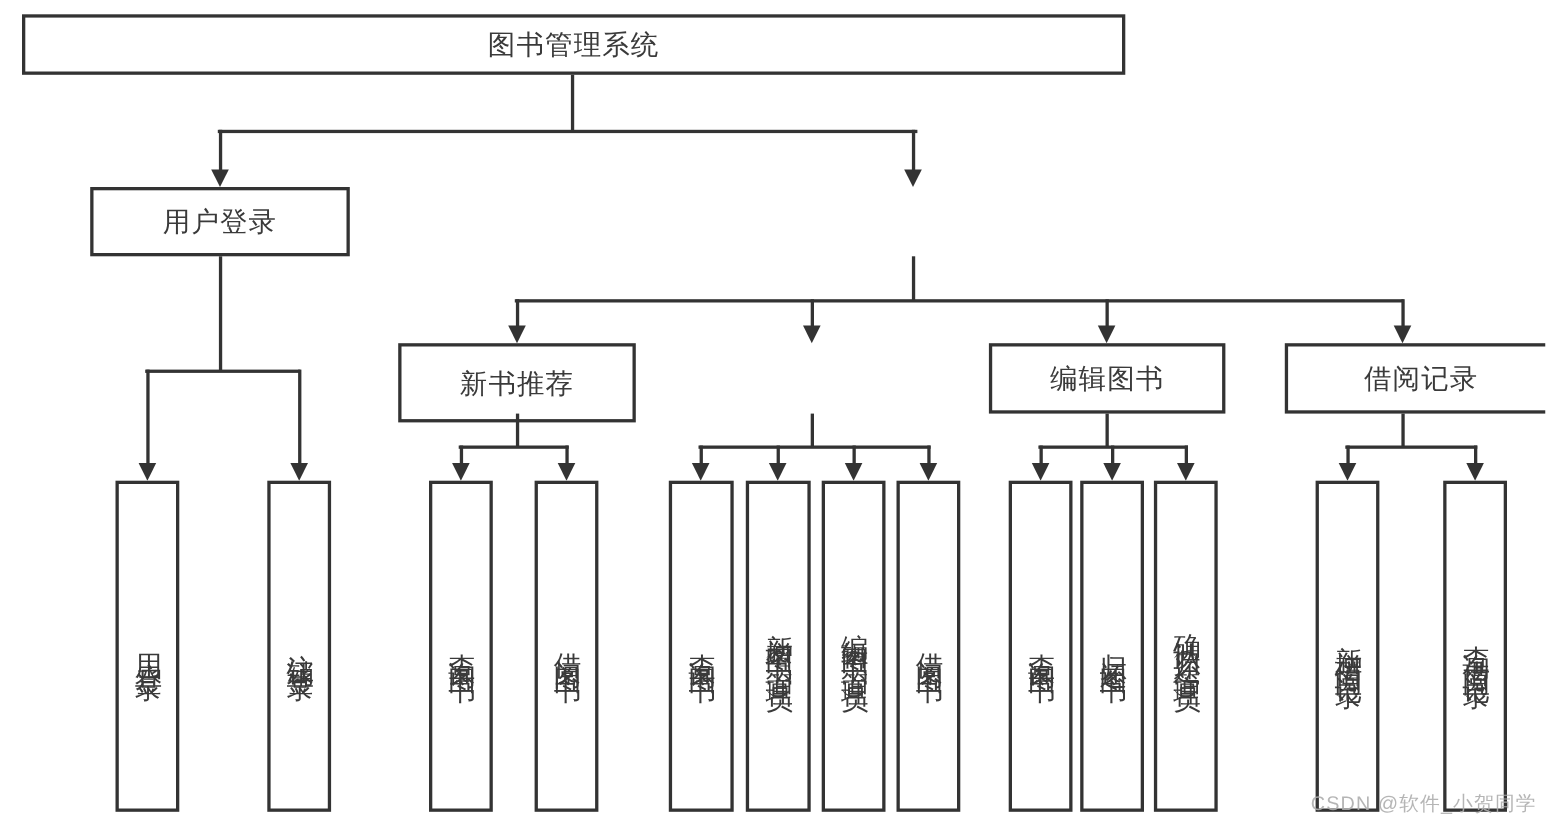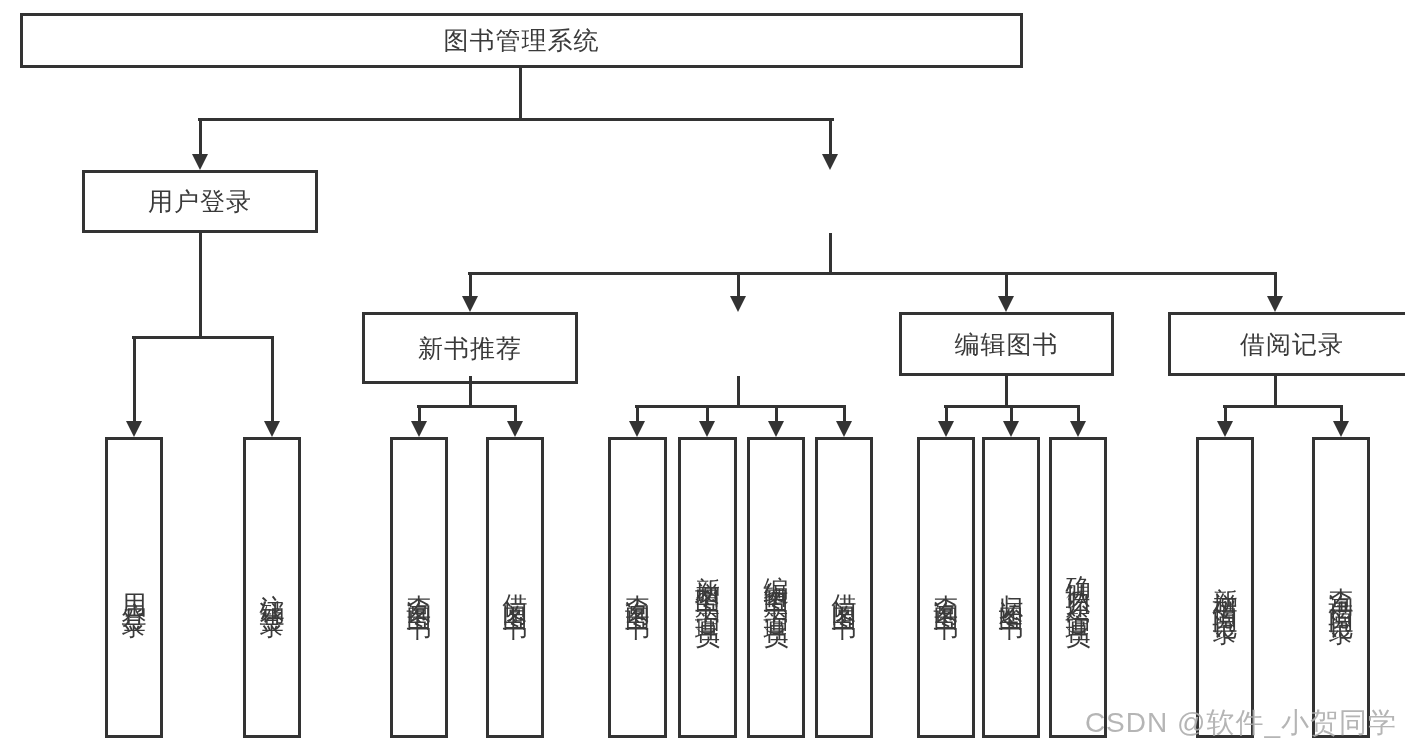--- a/index.html
+++ b/index.html
@@ -17,21 +17,21 @@
     writing-mode:vertical-rl;text-orientation:mixed;
     font-size:25px;letter-spacing:7px;color:#3a3a3a;line-height:1;
   }
   .vline{position:absolute;width:3px;background:#333333;}
   .hline{position:absolute;height:3px;background:#333333;}
   .arr{position:absolute;width:16px;}
   .arr .shaft{position:absolute;left:6.5px;top:0;width:3px;height:calc(100% - 14px);background:#333333;}
   .arr .head{position:absolute;left:0;bottom:0;width:0;height:0;
     border-left:8px solid transparent;border-right:8px solid transparent;border-top:16px solid #333333;}
   #watermark{
-    position:absolute;right:8px;bottom:5px;font-size:28px;color:#aeaeae;
+    position:absolute;right:8px;bottom:5px;font-size:18px;color:#aeaeae;
     opacity:.9;z-index:10;letter-spacing:1px;white-space:nowrap;
   }
 </style>
 </head>
 <body>
 
 <div id="stage">
 
   <div class="box" style="left:20px;top:13px;width:1003px;height:55px">
     <span class="lbl">图书管理系统</span>

